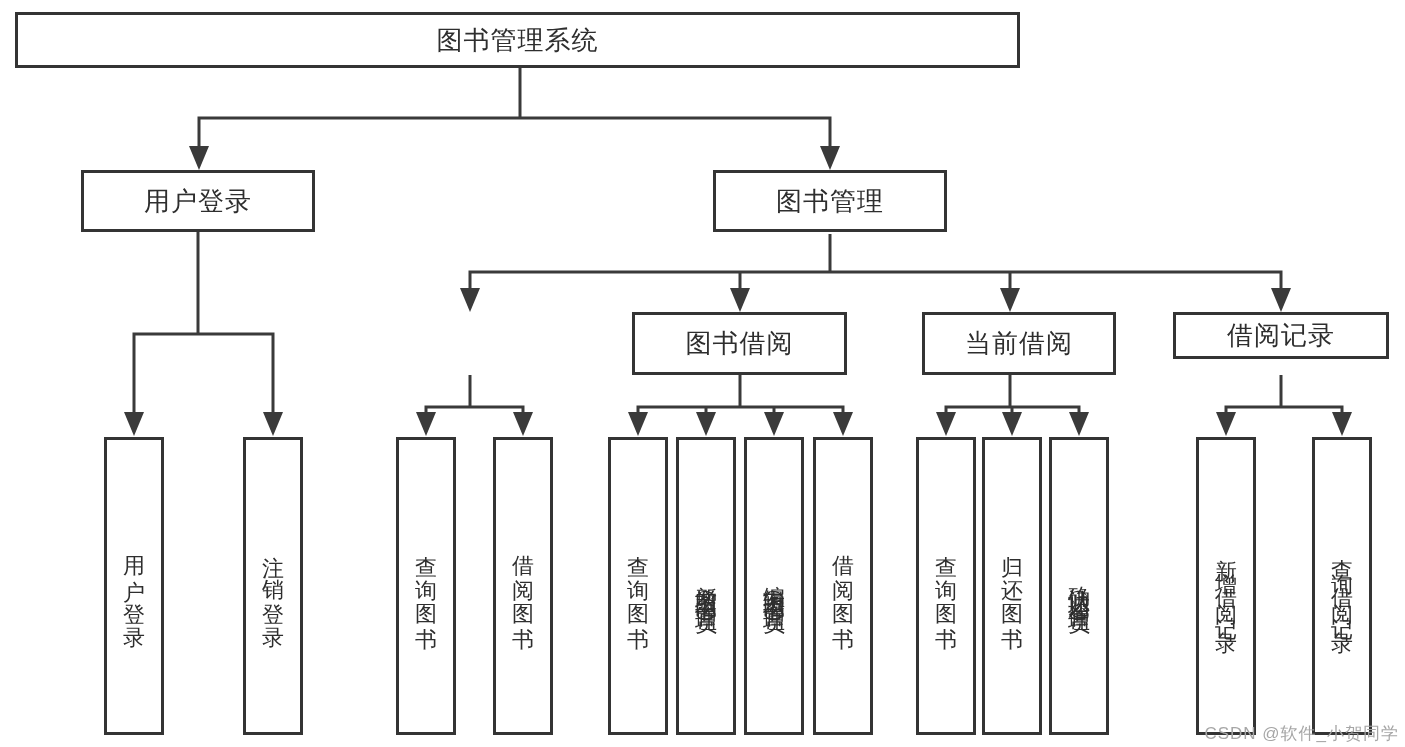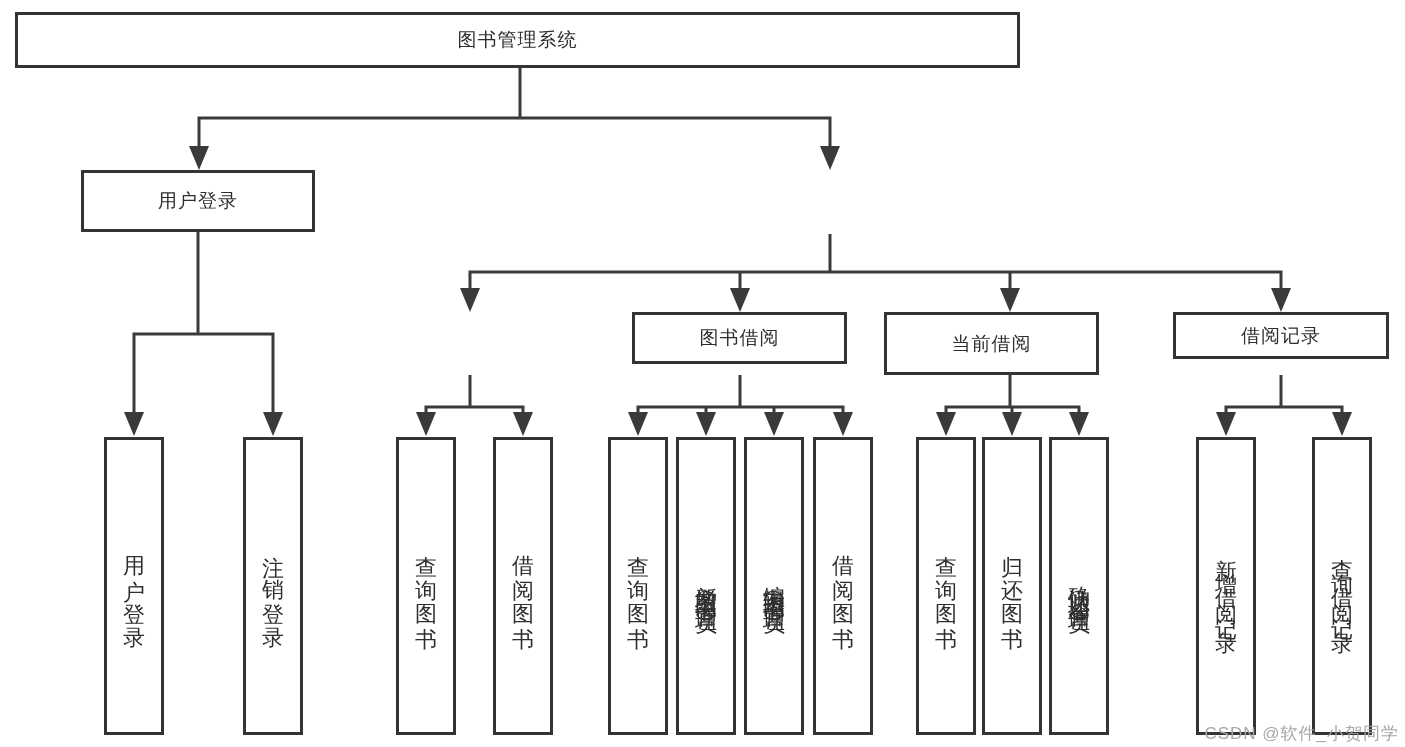--- a/index.html
+++ b/index.html
@@ -25,21 +25,21 @@
     position: absolute;
     background: #ffffff;
     border: 3px solid #343434;
     box-sizing: border-box;
     display: flex;
     align-items: center;
     justify-content: center;
     text-align: center;
   }
   .hbox {
-    font-size: 19px;
+    font-size: 26px;
     letter-spacing: 1px;
     color: #2e2e2e;
   }
   .vbox {
     writing-mode: vertical-rl;
     text-orientation: mixed;
     font-size: 22px;
     width: 60px;
     top: 437px;
     height: 298px;
@@ -47,22 +47,22 @@
   }
   .s4 { letter-spacing: 24px; }
   .s6 { letter-spacing: 15px; }
   .s8 { letter-spacing: 4px; }
 
   
   .b-root     { left: 15px;   top: 12px;  width: 1005px; height: 56px; }
   .b-login    { left: 81px;   top: 170px; width: 234px;  height: 62px; }
   .b-mgmt     { left: 713px;  top: 170px; width: 234px;  height: 62px; }
   .b-newbook  { left: 363px;  top: 312px; width: 215px;  height: 63px; }
-  .b-borrow   { left: 632px;  top: 312px; width: 215px;  height: 52px; }
-  .b-current  { left: 884px;  top: 312px; width: 215px;  height: 63px; }
+  .b-borrow   { left: 632px;  top: 312px; width: 215px;  height: 63px; }
+  .b-current  { left: 922px;  top: 312px; width: 194px;  height: 63px; }
   .b-records  { left: 1173px; top: 312px; width: 216px;  height: 47px; }
 
   
   .v-ul1 { left: 104px;  }
   .v-ul2 { left: 243px;  }
   .v-nb1 { left: 396px;  }
   .v-nb2 { left: 493px;  }
   .v-bb1 { left: 608px;  }
   .v-bb2 { left: 676px;  }
   .v-bb3 { left: 744px;  }
@@ -136,20 +136,23 @@
     <polygon points="1332,412 1352,412 1342,436" fill="#3a3a3a" stroke="none"></polygon>
   </svg>
 
   <div class="box hbox b-root">
     <span>图书管理系统</span>
   </div>
 
   <div class="box hbox b-login">
     <span>用户登录</span>
   </div>
+  <div class="box hbox b-mgmt">
+    <span>图书管理</span>
+  </div>
 
   <div class="box hbox b-borrow">
     <span>图书借阅</span>
   </div>
   <div class="box hbox b-current">
     <span>当前借阅</span>
   </div>
   <div class="box hbox b-records">
     <span>借阅记录</span>
   </div>

